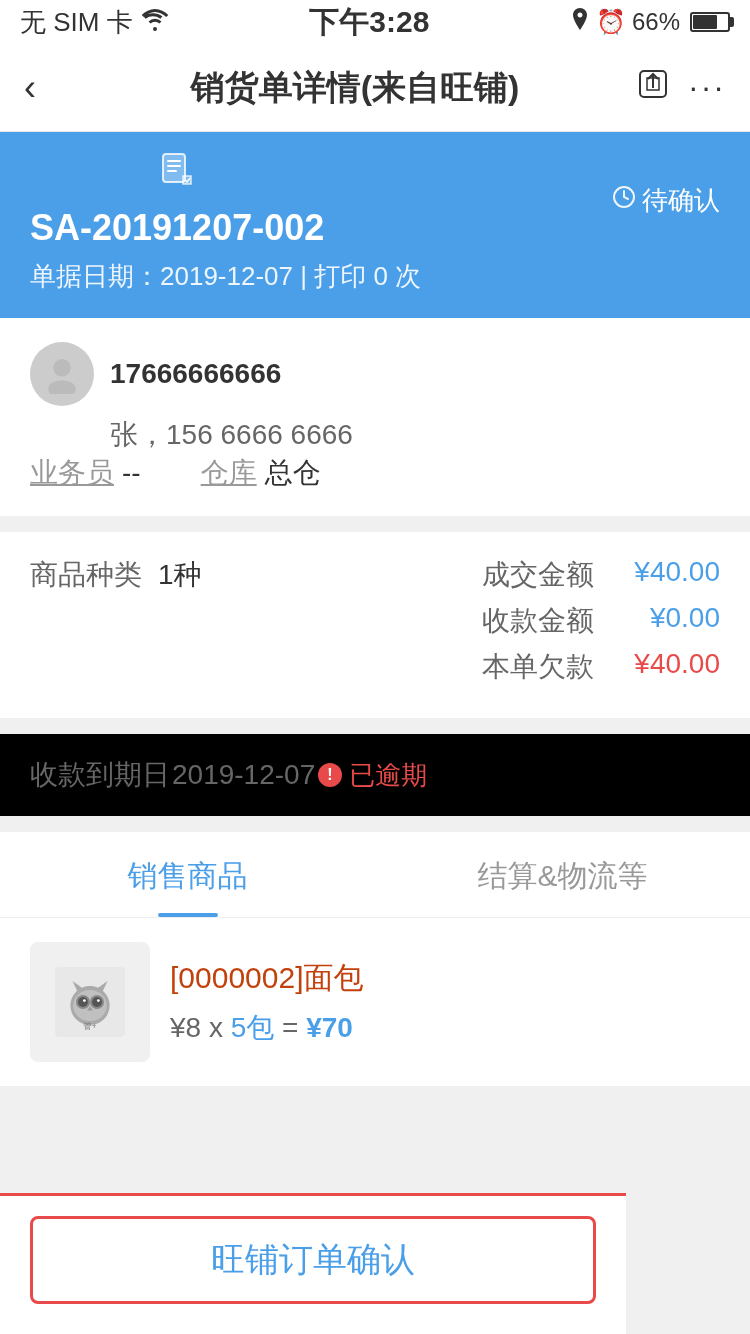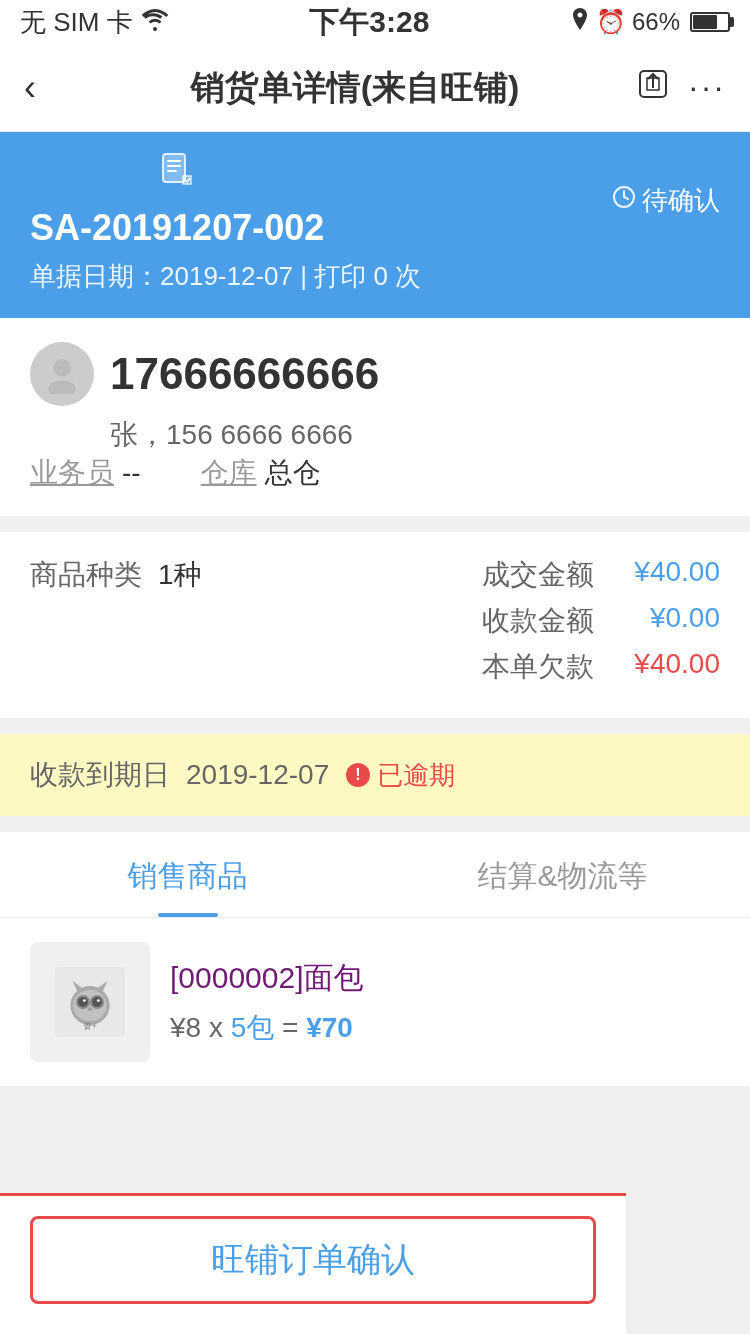--- a/index.html
+++ b/index.html
@@ -138,21 +138,21 @@
       height: 64px;
       border-radius: 50%;
       background: #ccc;
       display: flex;
       align-items: center;
       justify-content: center;
       flex-shrink: 0;
     }
     .avatar-svg { width: 40px; height: 40px; fill: #888; }
     .customer-phone {
-      font-size: 44px;
+      font-size: 28px;
       font-weight: 600;
       color: #333;
     }
     .customer-name {
       font-size: 28px;
       color: #666;
       margin-bottom: 0;
       padding-left: 80px;
     }
     .customer-meta {
@@ -185,26 +185,26 @@
       gap: 16px;
       margin-bottom: 8px;
       font-size: 28px;
     }
     .amount-label { color: #666; }
     .amount-value { color: #4a9fe8; min-width: 110px; text-align: right; }
     .amount-value.red { color: #e84a4a; }
 
     
     .due-date-section {
-      background: #fef9c3;
+      background: #000000;
       padding: 22px 30px;
       margin-bottom: 16px;
       display: flex;
       align-items: center;
-      gap: 16px;
+      gap: 2px;
       font-size: 28px;
       color: #666;
     }
     .overdue-badge {
       display: inline-flex;
       align-items: center;
       gap: 6px;
       color: #e84a4a;
       font-size: 26px;
     }
@@ -258,21 +258,21 @@
       display: flex;
       align-items: center;
       justify-content: center;
       flex-shrink: 0;
       overflow: hidden;
     }
     .product-thumb svg { width: 70px; height: 70px; }
     .product-info { flex: 1; }
     .product-name {
       font-size: 30px;
-      color: #701a75;
+      color: #c2410c;
       font-weight: 500;
       margin-bottom: 10px;
     }
     .product-price {
       font-size: 28px;
       color: #666;
     }
     .price-qty { color: #4a9fe8; }
     .price-total { color: #4a9fe8; font-weight: 600; }
 

